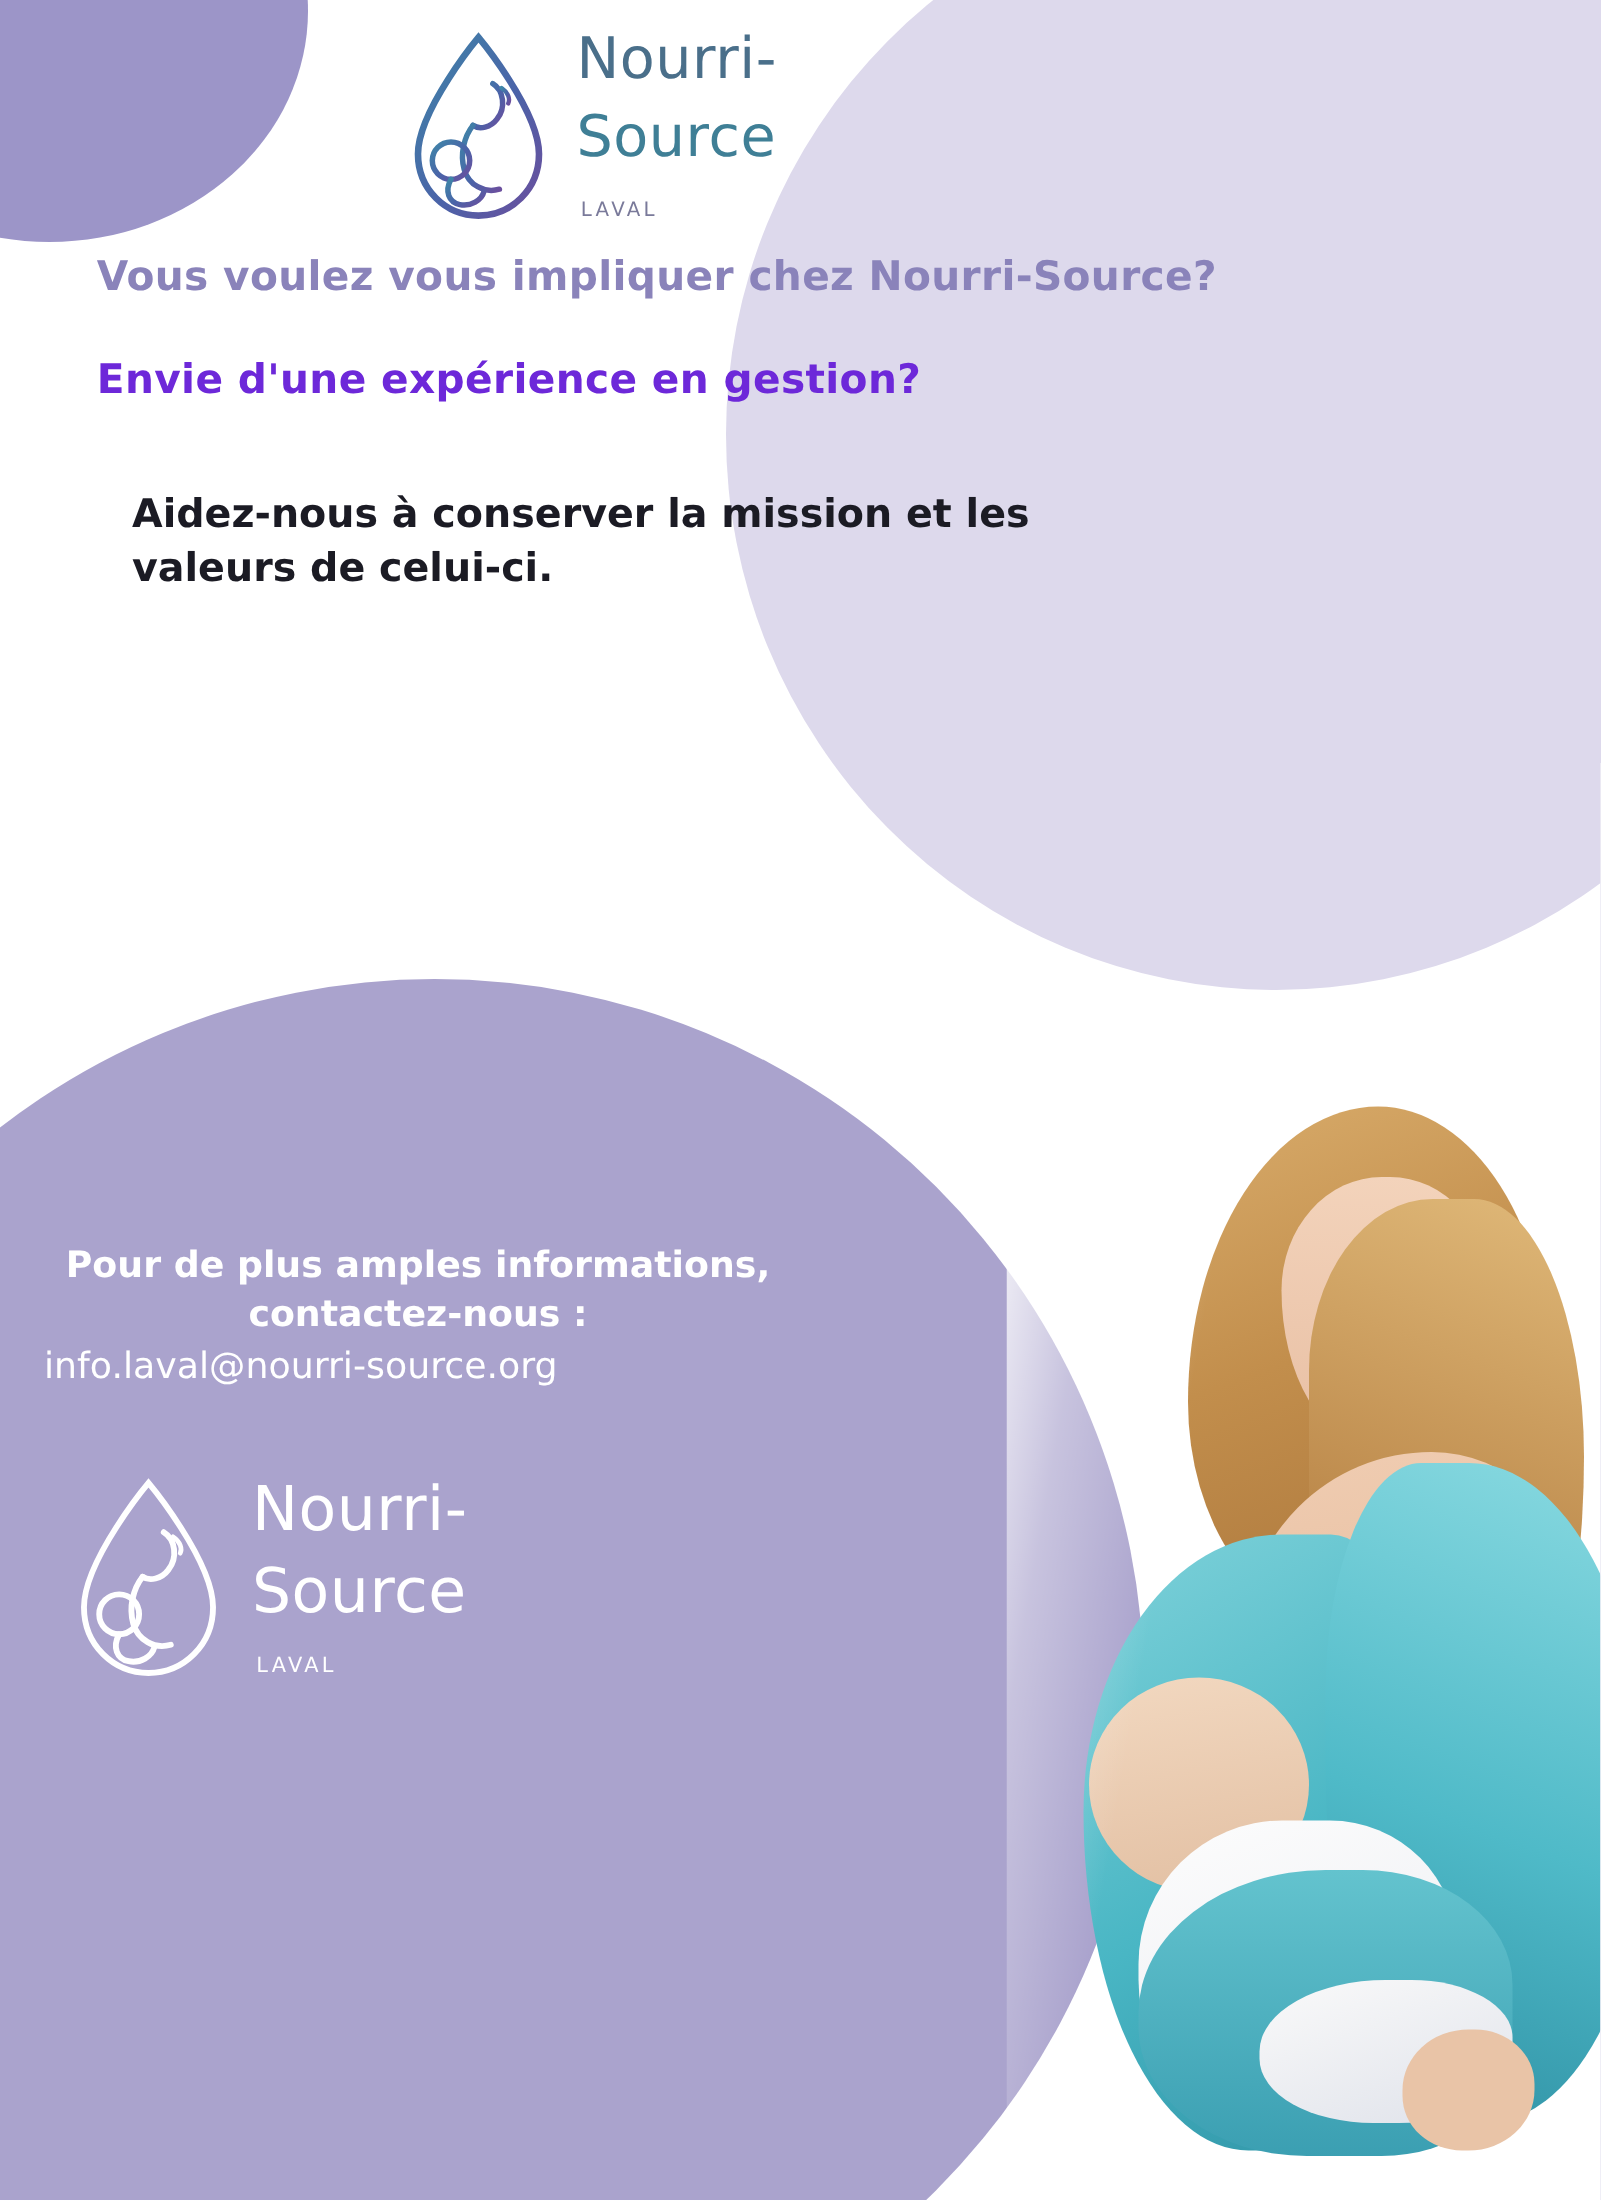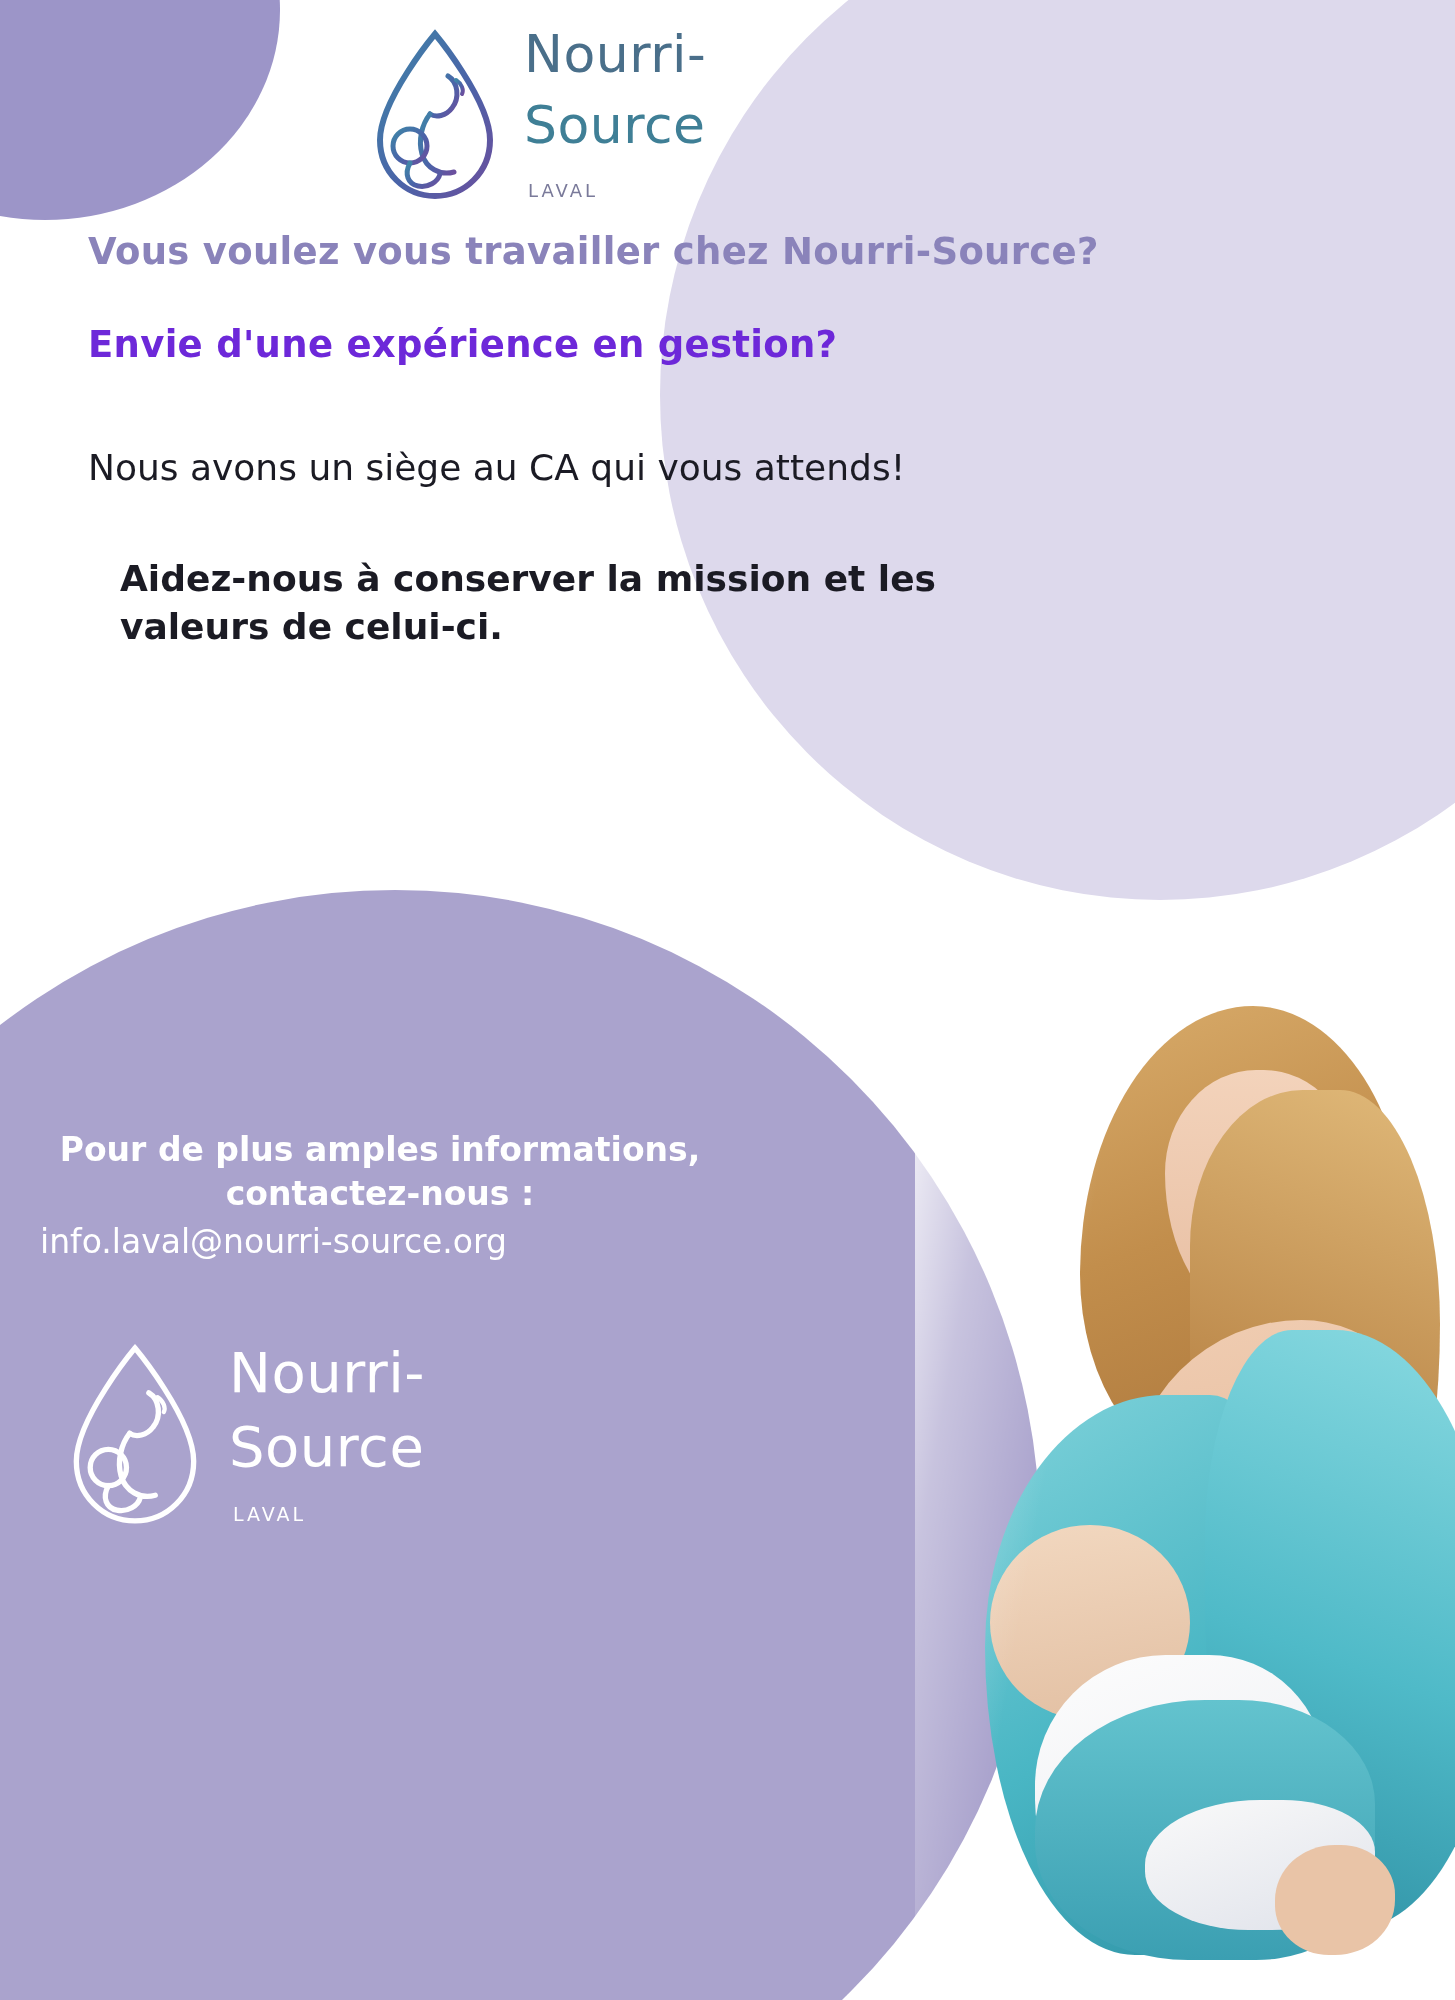--- a/index.html
+++ b/index.html
@@ -288,23 +288,22 @@
       <path d="M96 52 C102 56 104 62 102 66" fill="none" stroke="url(#dropgrad)" stroke-width="4" stroke-linecap="round"></path>
     </svg>
     <div class="logo-words">
       <span class="logo-word-1">Nourri-</span>
       <span class="logo-word-2">Source</span>
       <span class="logo-sub">LAVAL</span>
     </div>
   </div>
 
   <div class="content">
-    <h1 class="head-1">Vous voulez vous travailler chez Nourri-Source?</h1>
+    <h1 class="head-1">Vous voulez vous impliquer chez Nourri-Source?</h1>
     <h2 class="head-2">Envie d'une expérience en gestion?</h2>
-    <p class="para">Nous avons un siège au CA qui vous attends!</p>
     <p class="para bold">Aidez-nous à conserver la mission et les valeurs de celui-ci.</p>
   </div>
 
   <div class="photo">
     <div class="ph ph-hair"></div>
     <div class="ph ph-face"></div>
     <div class="ph ph-neck"></div>
     <div class="ph ph-hair2"></div>
     <div class="ph ph-chest"></div>
     <div class="ph ph-cardigan-l"></div>

